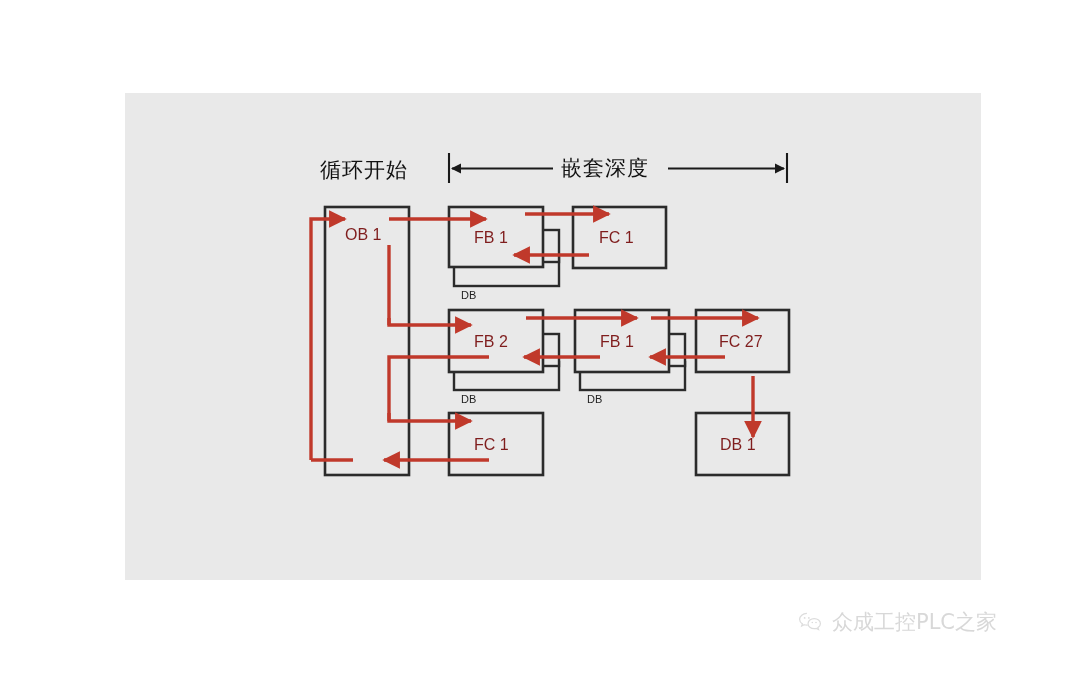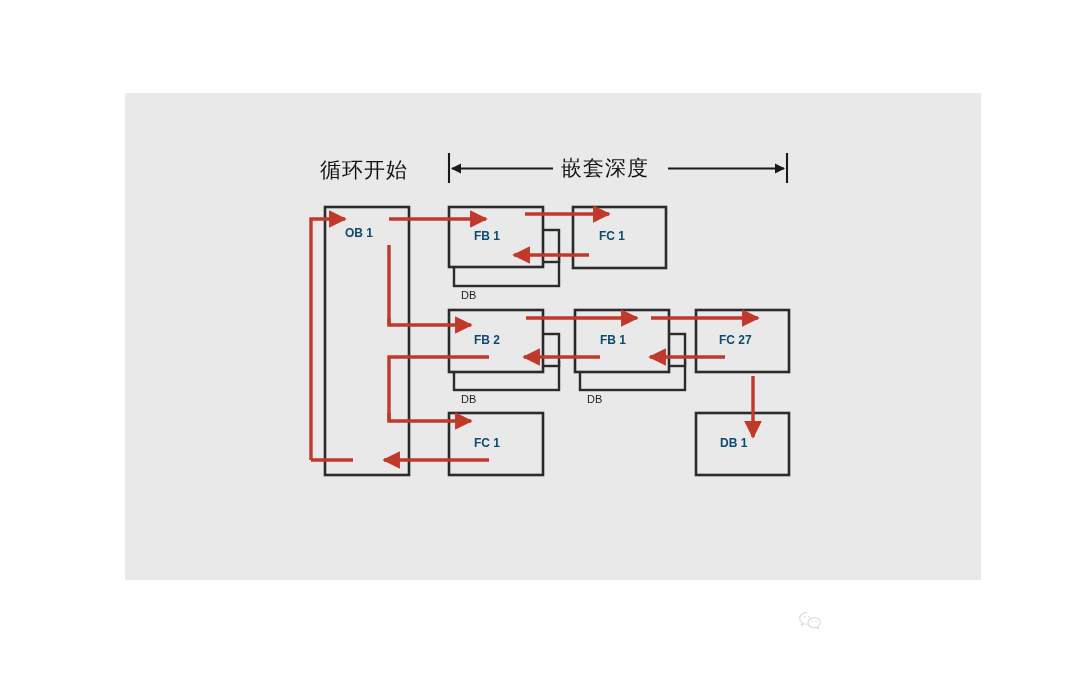--- a/index.html
+++ b/index.html
@@ -49,23 +49,23 @@
     line-height: 1;
   }
   .cjk-head {
     font-family: "DejaVu Sans", "Liberation Sans", sans-serif;
     font-size: 21px;
     font-weight: 400;
     letter-spacing: 1px;
     color: #111111;
   }
   .block-label {
-    font-size: 12px;
-    color: #0c4a6e;
-    font-weight: 700;
+    font-size: 16px;
+    color: #7f1d1d;
+    font-weight: 400;
   }
   .db-label {
     font-size: 11px;
     color: #222222;
     margin-top: 24px;
   }
 
   
   #watermark {
     position: absolute;
@@ -194,15 +194,16 @@
     <svg class="wm-icon" viewBox="0 0 32 32" xmlns="http://www.w3.org/2000/svg">
       <g fill="none" stroke="#dcdcdc" stroke-width="1.5">
         <path d="M12.2 5.5c-5 0-9 3.2-9 7.2 0 2.3 1.3 4.3 3.4 5.6l-.9 2.7 3.1-1.6c1 .3 2.2.5 3.4.5.3 0 .6 0 .9-.1"></path>
         <path d="M21.2 11.8c-4.2 0-7.6 2.8-7.6 6.2s3.4 6.2 7.6 6.2c.9 0 1.8-.1 2.6-.4l2.7 1.4-.8-2.3c1.8-1.1 3.1-2.9 3.1-4.9 0-3.4-3.4-6.2-7.6-6.2z"></path>
       </g>
       <circle cx="9.4" cy="11" r="1.1" fill="#dcdcdc"></circle>
       <circle cx="14.6" cy="11" r="1.1" fill="#dcdcdc"></circle>
       <circle cx="18.8" cy="16.6" r="1" fill="#dcdcdc"></circle>
       <circle cx="23.4" cy="16.6" r="1" fill="#dcdcdc"></circle>
     </svg>
+    <span class="wm-text">众成工控PLC之家</span>
   </div>
 
 </div>
 
 </body></html>

